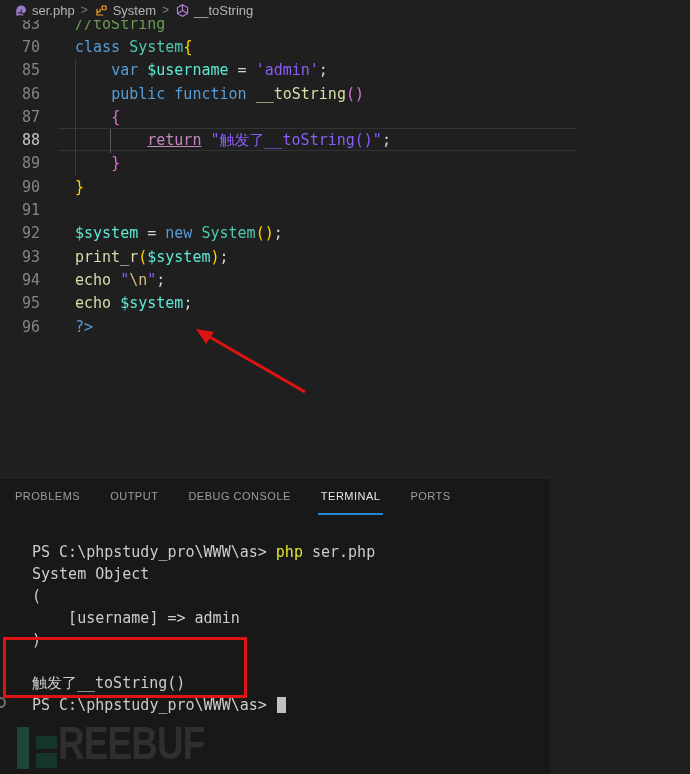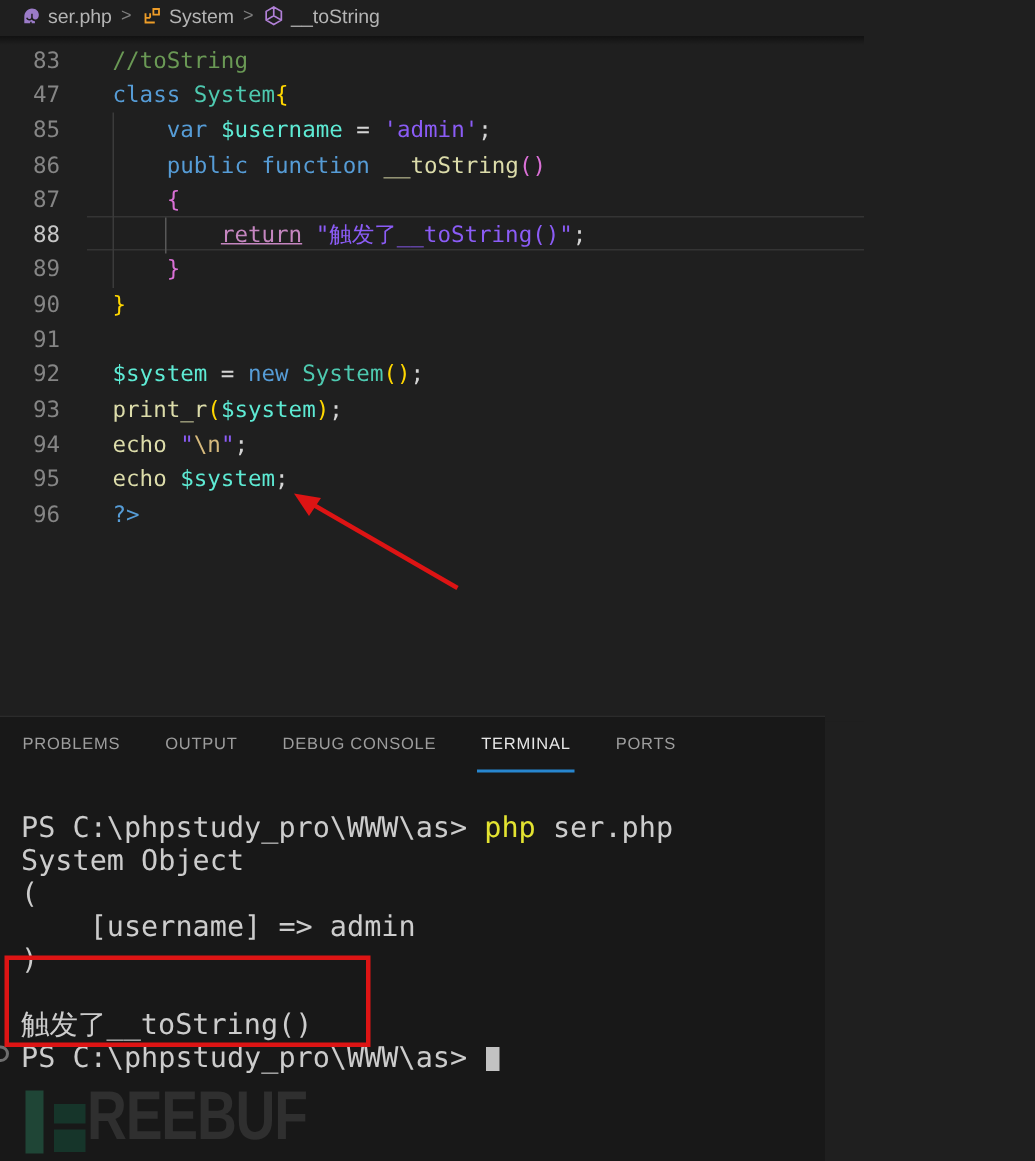--- a/index.html
+++ b/index.html
@@ -8,21 +8,21 @@
 
   
   .breadcrumb { height:20px; background:#1f1f1f; display:flex; align-items:center;
                 padding-left:13px; font-family:"Liberation Sans",sans-serif;
                 font-size:13px; color:#b4b4b4; position:relative; z-index:3; }
   .bc-item { display:flex; align-items:center; gap:4px; cursor:pointer; }
   .bc-sep { color:#7f7f7f; margin:0 6px; font-size:12px; }
   .bc-icon { display:inline-flex; width:15px; height:15px; align-items:center; justify-content:center; }
 
   
-  .editor { position:absolute; top:24px; left:0; width:576px; height:457px;
+  .editor { position:absolute; top:8px; left:0; width:576px; height:457px;
             background:#1f1f1f; overflow:hidden; }
   .editor-shadow { position:absolute; top:0; left:0; right:0; height:6px;
                    background:linear-gradient(rgba(0,0,0,.45),transparent); pointer-events:none; }
   .code-area { position:absolute; top:4.7px; left:0; right:0; }
   .code-line { height:23.3px; line-height:23.3px; font-size:15px; white-space:pre; display:flex; }
   .gutter { width:40px; text-align:right; color:#858585; flex:none; font-size:15px; }
   .code-line.active .gutter { color:#c6c6c6; }
   .code-text { margin-left:35px; }
   .cur-line-border { position:absolute; left:58px; right:0; height:23.3px;
                      border-top:1px solid #343434; border-bottom:1px solid #343434; pointer-events:none; }
@@ -32,22 +32,22 @@
   
   .panel { position:absolute; top:477px; left:0; width:550px; bottom:0;
            background:#181818; border-top:1px solid #2b2b2b; }
   .panel-tabs { display:flex; gap:30px; padding:12px 0 0 15px;
                 font-family:"Liberation Sans",sans-serif; font-size:11px;
                 letter-spacing:.5px; color:#9d9d9d; height:37px; }
   .ptab { position:relative; cursor:pointer; padding-bottom:9px; }
   .ptab.active { color:#e7e7e7; }
   .ptab.active::after { content:""; position:absolute; left:-3px; right:-3px; bottom:0;
                         height:2px; background:#2786cf; }
-  .terminal { position:absolute; top:64px; left:14px; right:0;
-              font-size:19px; line-height:21.9px; color:#cccccc; white-space:pre; }
+  .terminal { position:absolute; top:64px; left:32px; right:0;
+              font-size:15px; line-height:21.9px; color:#cccccc; white-space:pre; }
   .term-cursor { display:inline-block; width:9px; height:16px; background:#c2c2c2;
                  vertical-align:-3px; margin-left:1px; }
   .cmd-dot { position:absolute; left:-5px; top:219px; width:11px; height:11px;
              border:2px solid #6e6e6e; border-radius:50%; }
 
   
   .annot-layer { position:absolute; top:0; left:0; width:690px; height:774px;
                  pointer-events:none; z-index:9; }
   .annot-box { position:absolute; border-style:solid; }
 
@@ -89,21 +89,21 @@
       <span>__toString</span>
     </span>
   </div>
 
 <div class="editor">
   <div class="cur-line-border" id="curline" style="top: 120.2px;"></div>
   <div class="indent-guide" style="left:75px; top:51px; height:117px;"></div>
   <div class="indent-guide bright" style="left:110px; top:121px; height:24px;"></div>
   <div class="code-area" id="code-area">
       <div class="code-line"><span class="gutter">83</span><span class="code-text"><span class="tok-comment">//toString</span></span></div>
-      <div class="code-line"><span class="gutter">47</span><span class="code-text"><span class="tok-kw">class</span><span class="tok-pun"> </span><span class="tok-cls">System</span><span class="tok-b1">{</span></span></div>
+      <div class="code-line"><span class="gutter">70</span><span class="code-text"><span class="tok-kw">class</span><span class="tok-pun"> </span><span class="tok-cls">System</span><span class="tok-b1">{</span></span></div>
       <div class="code-line"><span class="gutter">85</span><span class="code-text"><span class="tok-pun">    </span><span class="tok-kw">var</span><span class="tok-pun"> </span><span class="tok-var">$username</span><span class="tok-pun"> = </span><span class="tok-str">'admin'</span><span class="tok-pun">;</span></span></div>
       <div class="code-line"><span class="gutter">86</span><span class="code-text"><span class="tok-pun">    </span><span class="tok-kw">public</span><span class="tok-pun"> </span><span class="tok-kw">function</span><span class="tok-pun"> </span><span class="tok-fn">__toString</span><span class="tok-b2">()</span></span></div>
       <div class="code-line"><span class="gutter">87</span><span class="code-text"><span class="tok-pun">    </span><span class="tok-b2">{</span></span></div>
       <div class="code-line active"><span class="gutter">88</span><span class="code-text"><span class="tok-pun">        </span><span class="tok-ctrl">return</span><span class="tok-pun"> </span><span class="tok-str">"触发了__toString()"</span><span class="tok-pun">;</span></span></div>
       <div class="code-line"><span class="gutter">89</span><span class="code-text"><span class="tok-pun">    </span><span class="tok-b2">}</span></span></div>
       <div class="code-line"><span class="gutter">90</span><span class="code-text"><span class="tok-b1">}</span></span></div>
       <div class="code-line"><span class="gutter">91</span><span class="code-text"></span></div>
       <div class="code-line"><span class="gutter">92</span><span class="code-text"><span class="tok-var">$system</span><span class="tok-pun"> = </span><span class="tok-kw">new</span><span class="tok-pun"> </span><span class="tok-cls">System</span><span class="tok-b1">()</span><span class="tok-pun">;</span></span></div>
       <div class="code-line"><span class="gutter">93</span><span class="code-text"><span class="tok-fn">print_r</span><span class="tok-b1">(</span><span class="tok-var">$system</span><span class="tok-b1">)</span><span class="tok-pun">;</span></span></div>
       <div class="code-line"><span class="gutter">94</span><span class="code-text"><span class="tok-fn">echo</span><span class="tok-pun"> </span><span class="tok-str">"</span><span class="tok-esc">\n</span><span class="tok-str">"</span><span class="tok-pun">;</span></span></div>

